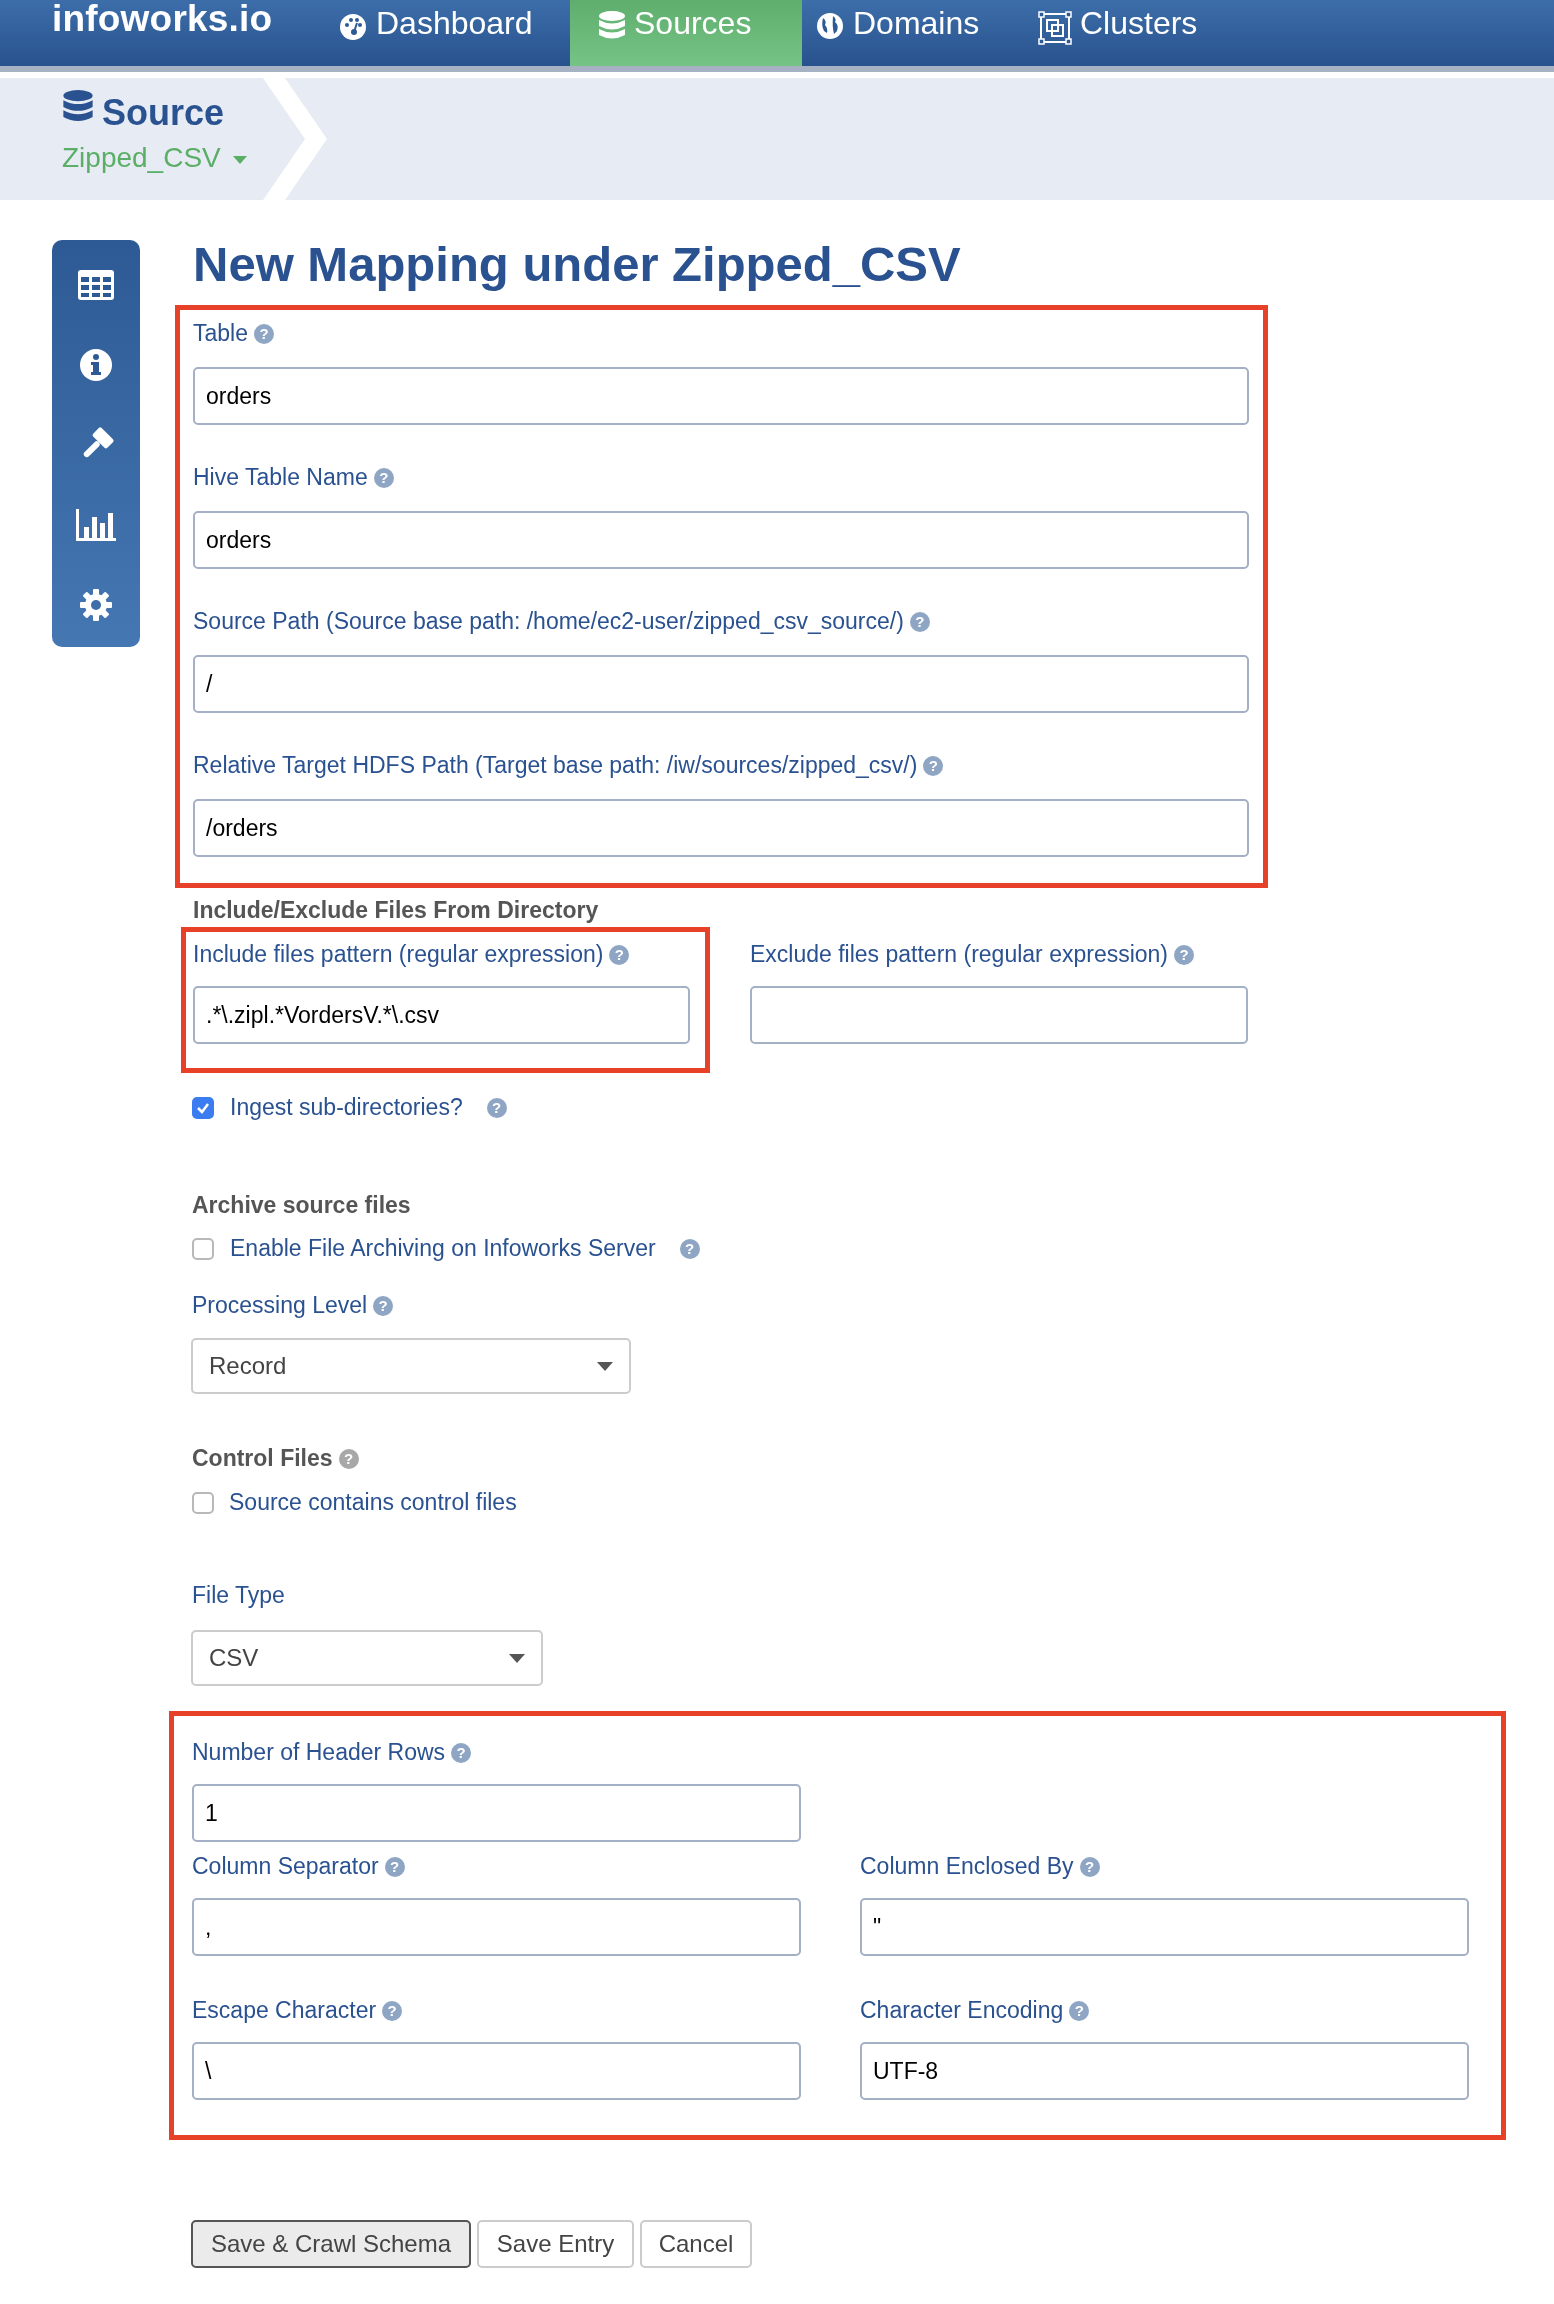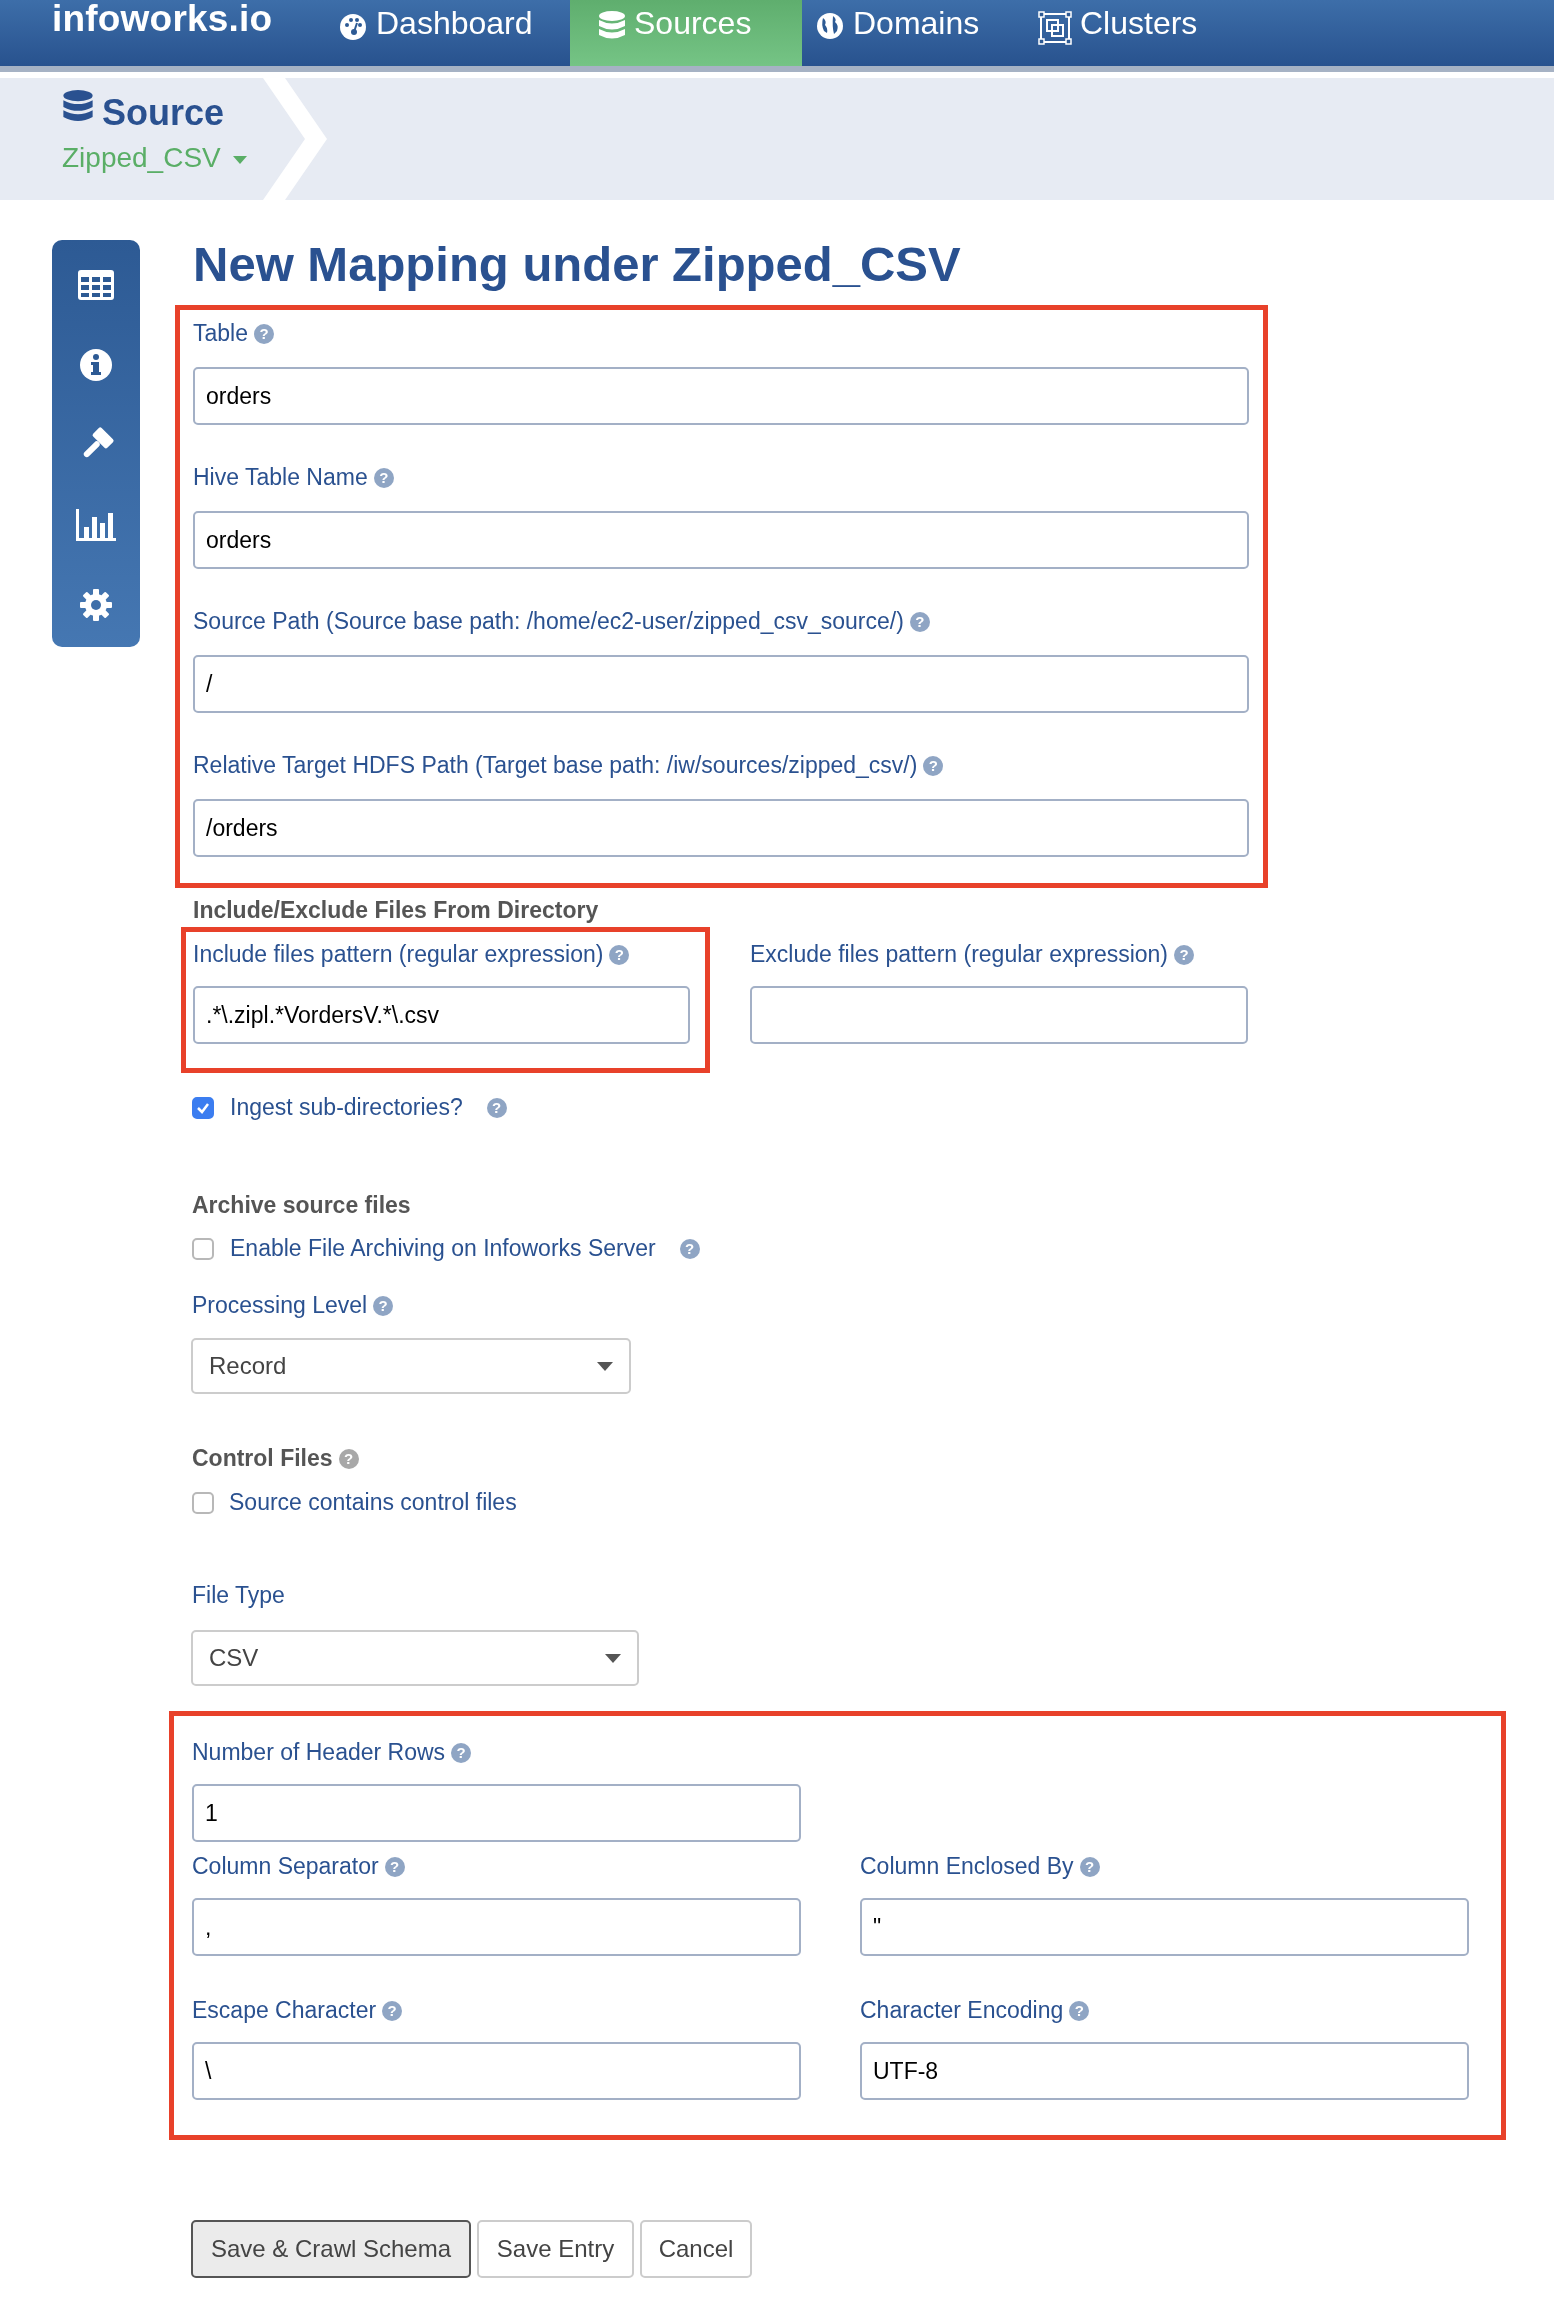--- a/index.html
+++ b/index.html
@@ -66,21 +66,21 @@
     font-size: 24px; color: #444444; padding: 0 16px; display: flex; align-items: center; justify-content: space-between;
   }
   .caret-dark { width: 0; height: 0; border-left: 8px solid transparent; border-right: 8px solid transparent; border-top: 9px solid #555555; }
   .chk { position: absolute; width: 22px; height: 22px; border: 2px solid #b8b8b8; border-radius: 5px; background: #fff; }
   .chk.checked { background: #3b7df0; border-color: #3b7df0; display: flex; align-items: center; justify-content: center; }
   .chk-label { position: absolute; font-size: 23px; color: #2a5190; display: flex; align-items: center; gap: 24px; white-space: nowrap; }
 
   .red-box { position: absolute; border: 5px solid #e8412a; }
 
   .btn {
-    position: absolute; height: 58px; border: 2px solid #cccccc; border-radius: 5px; background: #fff;
+    position: absolute; height: 48px; border: 2px solid #cccccc; border-radius: 5px; background: #fff;
     font-size: 24px; color: #444444; display: flex; align-items: center; justify-content: center;
     font-family: "Liberation Sans", sans-serif;
   }
   .btn.primary { background: #ebebeb; border-color: #555555; }
 </style>
 </head>
 <body>
 
 <div class="navbar">
   <div class="brand">infoworks.io</div>
@@ -289,21 +289,21 @@
   <span class="help gray">?</span>
 </div>
 <div class="chk" style="left:192px;top:1492px;"></div>
 <div class="chk-label" style="left:229px;top:1489px;">
   <span>Source contains control files</span>
 </div>
 
 <div class="lbl" style="left:192px;top:1582px;">
   <span>File Type</span>
 </div>
-<div class="sel" style="left:191px;top:1630px;width:448px;">
+<div class="sel" style="left:191px;top:1630px;width:352px;">
   <span>CSV</span>
   <span class="caret-dark"></span>
 </div>
 
 <div class="red-box" style="left:169px;top:1711px;width:1337px;height:429px;"></div>
 
 <div class="lbl" style="left:192px;top:1739px;">
   <span>Number of Header Rows</span>
   <span class="help">?</span>
 </div>

